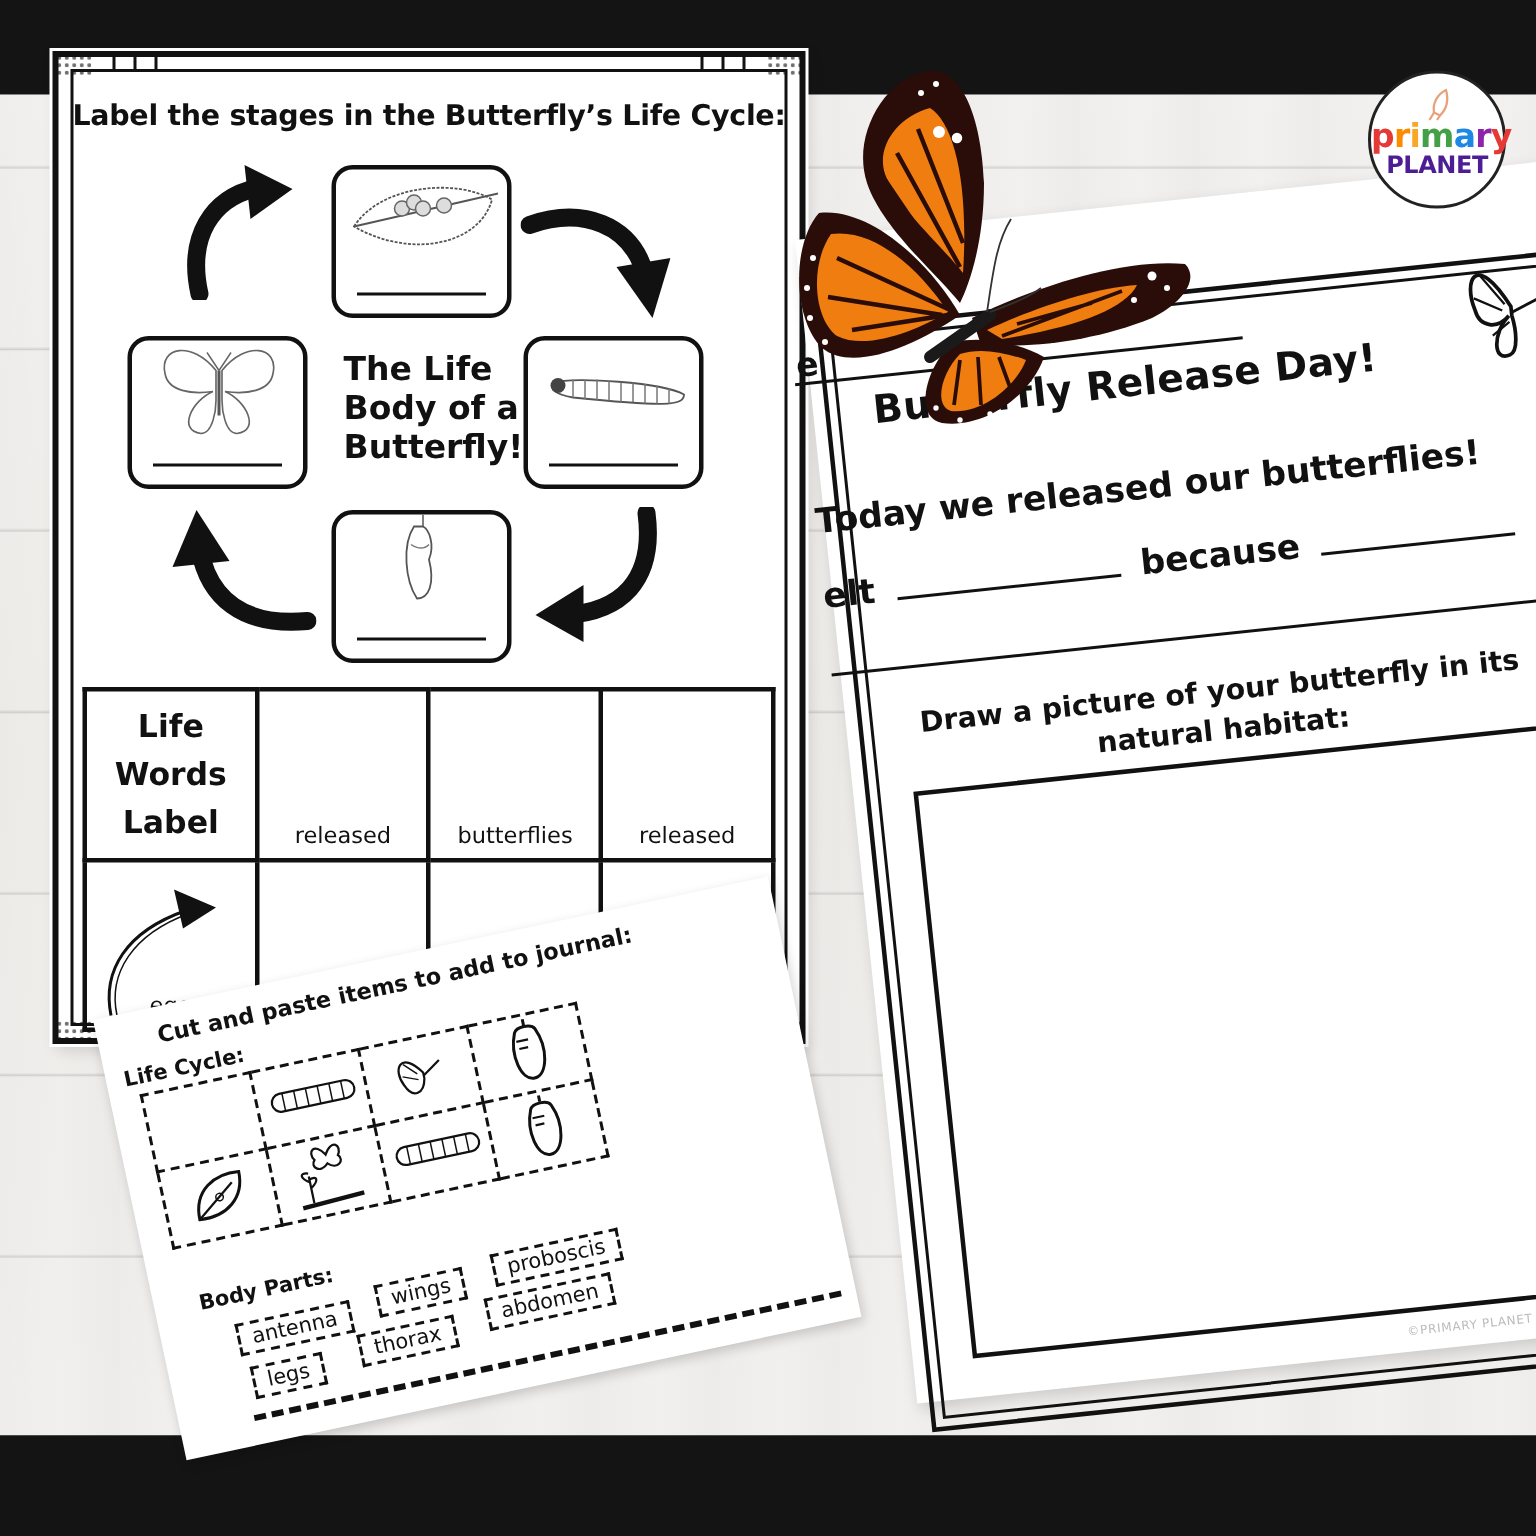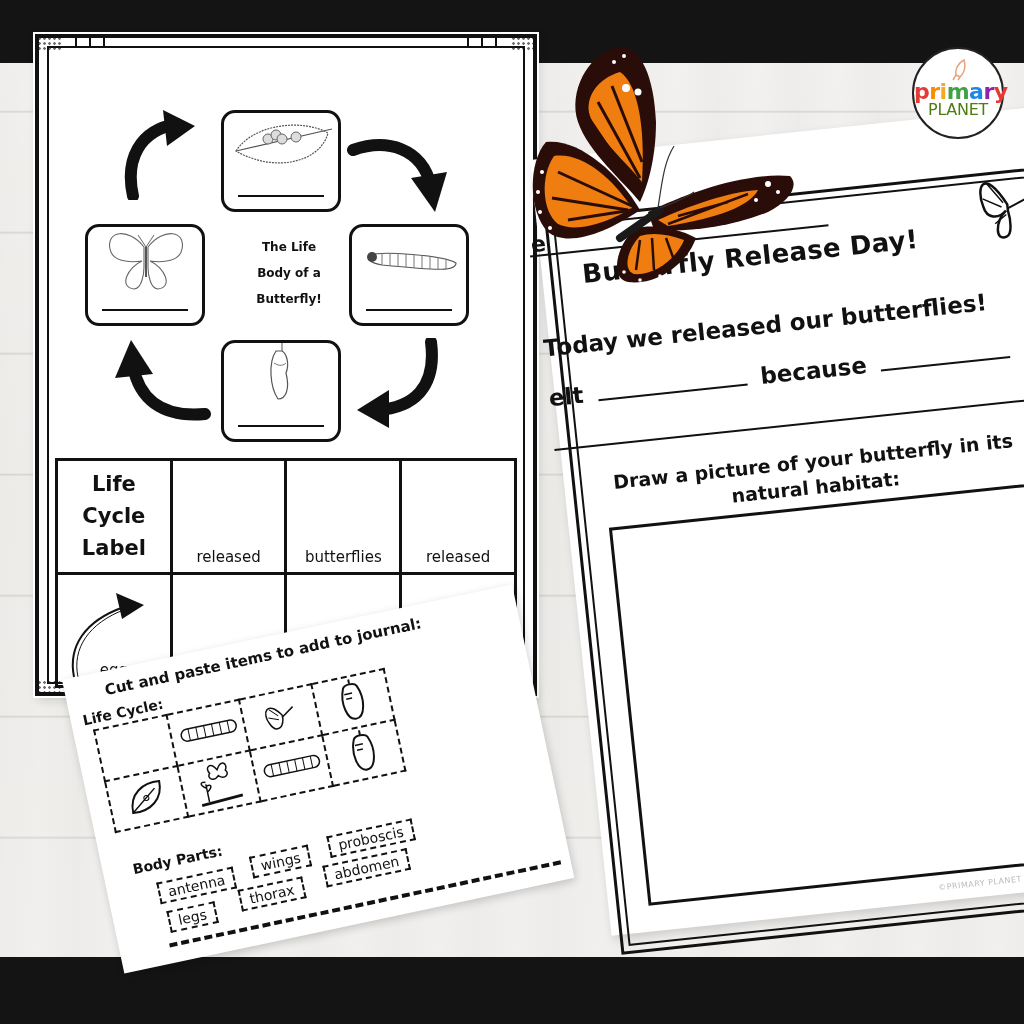--- a/index.html
+++ b/index.html
@@ -46,21 +46,21 @@
   .stage-box {
     position: absolute; width: 120px; height: 102px;
     border: 3px solid #111; border-radius: 14px; background: #fff;
   }
   .stage-box .blank {
     position: absolute; left: 14px; right: 14px; bottom: 12px; height: 2px; background: #111;
   }
   .stage-box svg { position: absolute; left: 0; top: 0; }
   .center-title {
     position: absolute; left: 190px; top: 196px; width: 120px;
-    text-align: center; font-weight: bold; font-size: 12px; line-height: 26px; color: #111;
+    font-weight: bold; font-size: 22px; line-height: 26px; color: #111;
   }
   .arrow { position: absolute; }
 
   .words-table {
     position: absolute; left: 16px; top: 420px; width: 462px; height: 230px;
     border-collapse: collapse;
   }
   .words-table td {
     border: 3px solid #111; width: 115px; height: 110px;
     text-align: center; vertical-align: bottom; padding-bottom: 6px;
@@ -135,38 +135,39 @@
   .monarch { position: absolute; left: 528px; top: 42px; }
 
   
   .logo {
     position: absolute; left: 912px; top: 47px; width: 92px; height: 92px;
     border-radius: 50%; background: #fff; border: 2px solid #222;
     text-align: center;
   }
   .logo-rocket { position: absolute; left: 38px; top: 10px; }
   .logo-primary { position: absolute; left: 0; top: 30px; width: 100%; font-size: 22px; font-weight: bold; letter-spacing: -0.5px; }
-  .logo-planet { position: absolute; left: 0; top: 51px; width: 100%; font-size: 16px; font-weight: normal; color: #4d7c0f; letter-spacing: -0.3px; }
+  .logo-planet { position: absolute; left: 0; top: 51px; width: 100%; font-size: 16px; font-weight: bold; color: #4c1d95; letter-spacing: -0.3px; }
 </style>
 </head>
 <body>
 
 <div class="black-top"></div>
 <div class="wood"></div>
 <div class="black-bottom"></div>
 
 <div class="sheet-left">
   <div class="inner-border"></div>
   <div class="corner-dots" style="left:-2px;top:-2px;"></div>
   <div class="corner-dots" style="right:-2px;top:-2px;"></div>
   <div class="corner-dots" style="left:-2px;bottom:-2px;"></div>
   <div class="corner-dots" style="right:-2px;bottom:-2px;"></div>
   <div class="ticks" style="left:36px;top:-2px;"></div>
   <div class="ticks" style="right:36px;top:-2px;"></div>
 
+  <div class="left-title">Label the stages in the Butterfly’s Life Cycle:</div>
 
   <svg class="arrow" style="left:80px;top:72px;" width="80" height="90" viewBox="0 0 80 90">
     <path d="M14 86 C 6 50, 20 20, 58 14" stroke="#111" stroke-width="12" fill="none" stroke-linecap="round"></path>
     <path d="M44 0 L 76 16 L 48 36 Z" fill="#111"></path>
   </svg>
   <svg class="arrow" style="left:308px;top:100px;" width="100" height="75" viewBox="0 0 100 75">
     <path d="M6 12 C 40 0, 75 10, 84 48" stroke="#111" stroke-width="12" fill="none" stroke-linecap="round"></path>
     <path d="M64 40 L 88 74 L 100 34 Z" fill="#111"></path>
   </svg>
   <svg class="arrow" style="left:314px;top:300px;" width="90" height="90" viewBox="0 0 90 90">
@@ -229,21 +230,21 @@
     <div>The Life</div>
     <div>Body of a</div>
     <div>Butterfly!</div>
   </div>
 
   <table class="words-table">
     <tbody>
         <tr>
       <td class="head">
         <div>Life</div>
-        <div>Cycle</div>
+        <div>Words</div>
         <div>Label</div>
       </td>
       <td>released</td>
       <td>butterflies</td>
       <td>released</td>
     </tr>
     <tr>
       <td style="position:relative;">
         <svg style="position:absolute;left:6px;top:12px;" width="90" height="92" viewBox="0 0 90 92">
           <path d="M10 90 C 4 60, 20 34, 60 20" stroke="#111" stroke-width="2" fill="none"></path>

